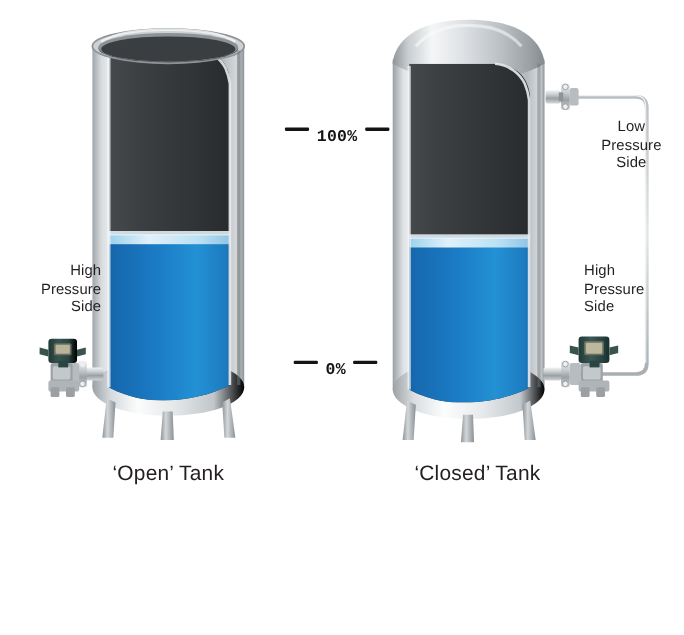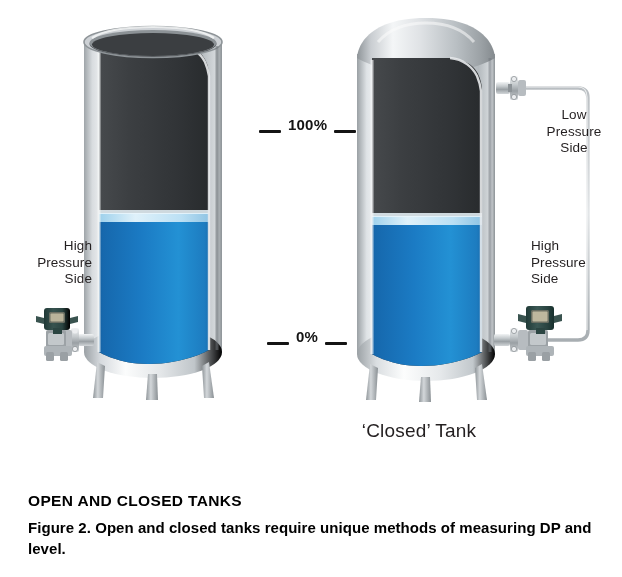--- a/index.html
+++ b/index.html
@@ -23,23 +23,24 @@
     color:#231f20;
     white-space:pre-line;
     letter-spacing:.1px;
   }
   .lbl-left{text-align:right;}
   .lbl-right{text-align:left;}
 
   
   .pct{
     position:absolute;
-    display:flex;align-items:flex-end;gap:7px;
+    display:flex;align-items:flex-start;gap:7px;
     font-size:15px;font-weight:bold;color:#141414;
     letter-spacing:.2px;
+    font-family:Liberation Mono, monospace;
   }
   .pct .dash{display:block;width:22px;height:2.6px;background:#141414;border-radius:1px;}
   .pct .num{display:block;}
 
   
   .tankcap{
     position:absolute;
     font-size:19px;
     color:#231f20;
     text-align:center;
@@ -352,21 +353,18 @@
 Side</div>
 
   <div class="sidelabel lbl-right" style="left:531px; top:107px; width:86px;text-align:center;">Low
 Pressure
 Side</div>
 
   <div class="sidelabel lbl-right" style="left:531px; top:238px; width:86px;">High
 Pressure
 Side</div>
 
-
-  <div class="tankcap" style="left:324px; top:420px; width:190px;">‘Closed’ Tank</div>
-
-  <div class="caption">
-    <div class="cap-title">OPEN AND CLOSED TANKS</div>
-    <div class="cap-body">Figure 2. Open and closed tanks require unique methods of measuring DP and level.</div>
-  </div>
+  <div class="tankcap" style="left:58px; top:420px; width:190px;">‘Open’ Tank</div>
+
+  <div class="tankcap" style="left:339px; top:420px; width:190px;">‘Closed’ Tank</div>
+
 
 </div>
 
 </body></html>

